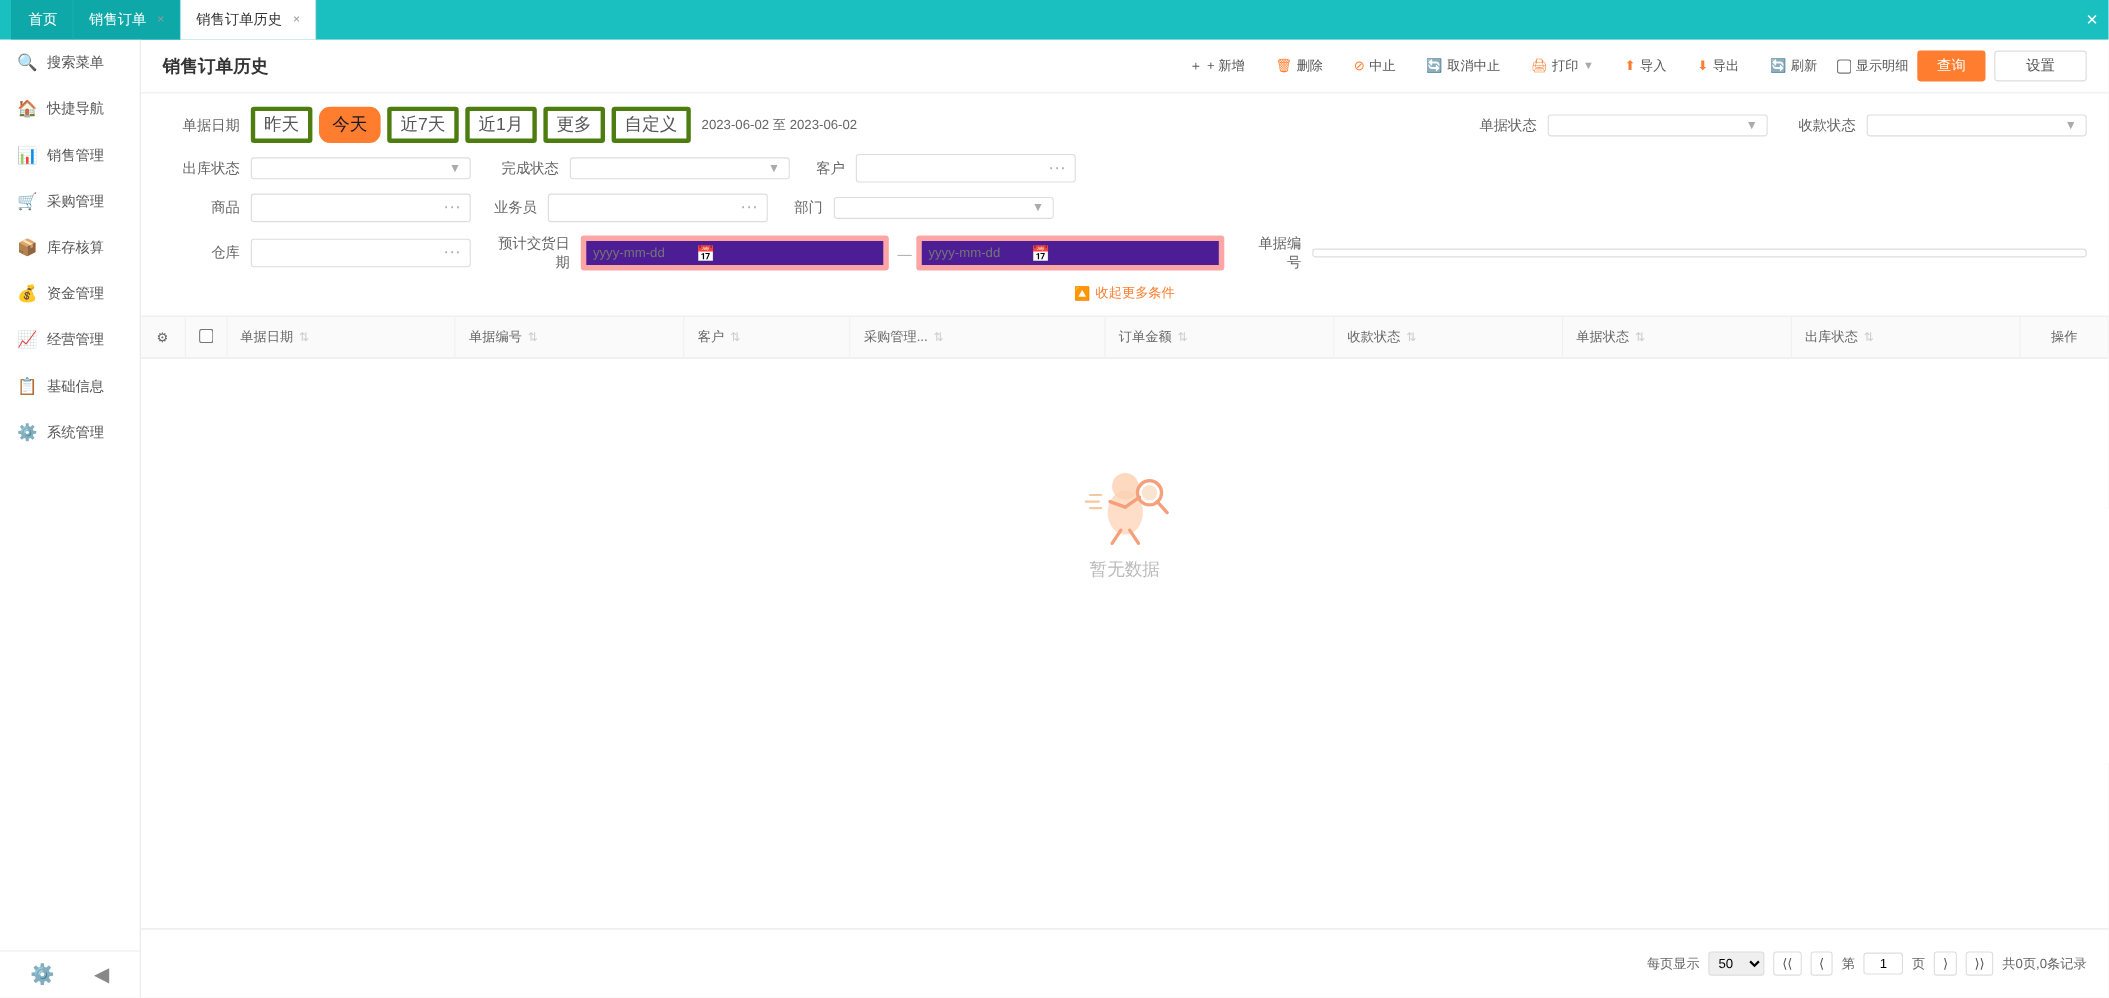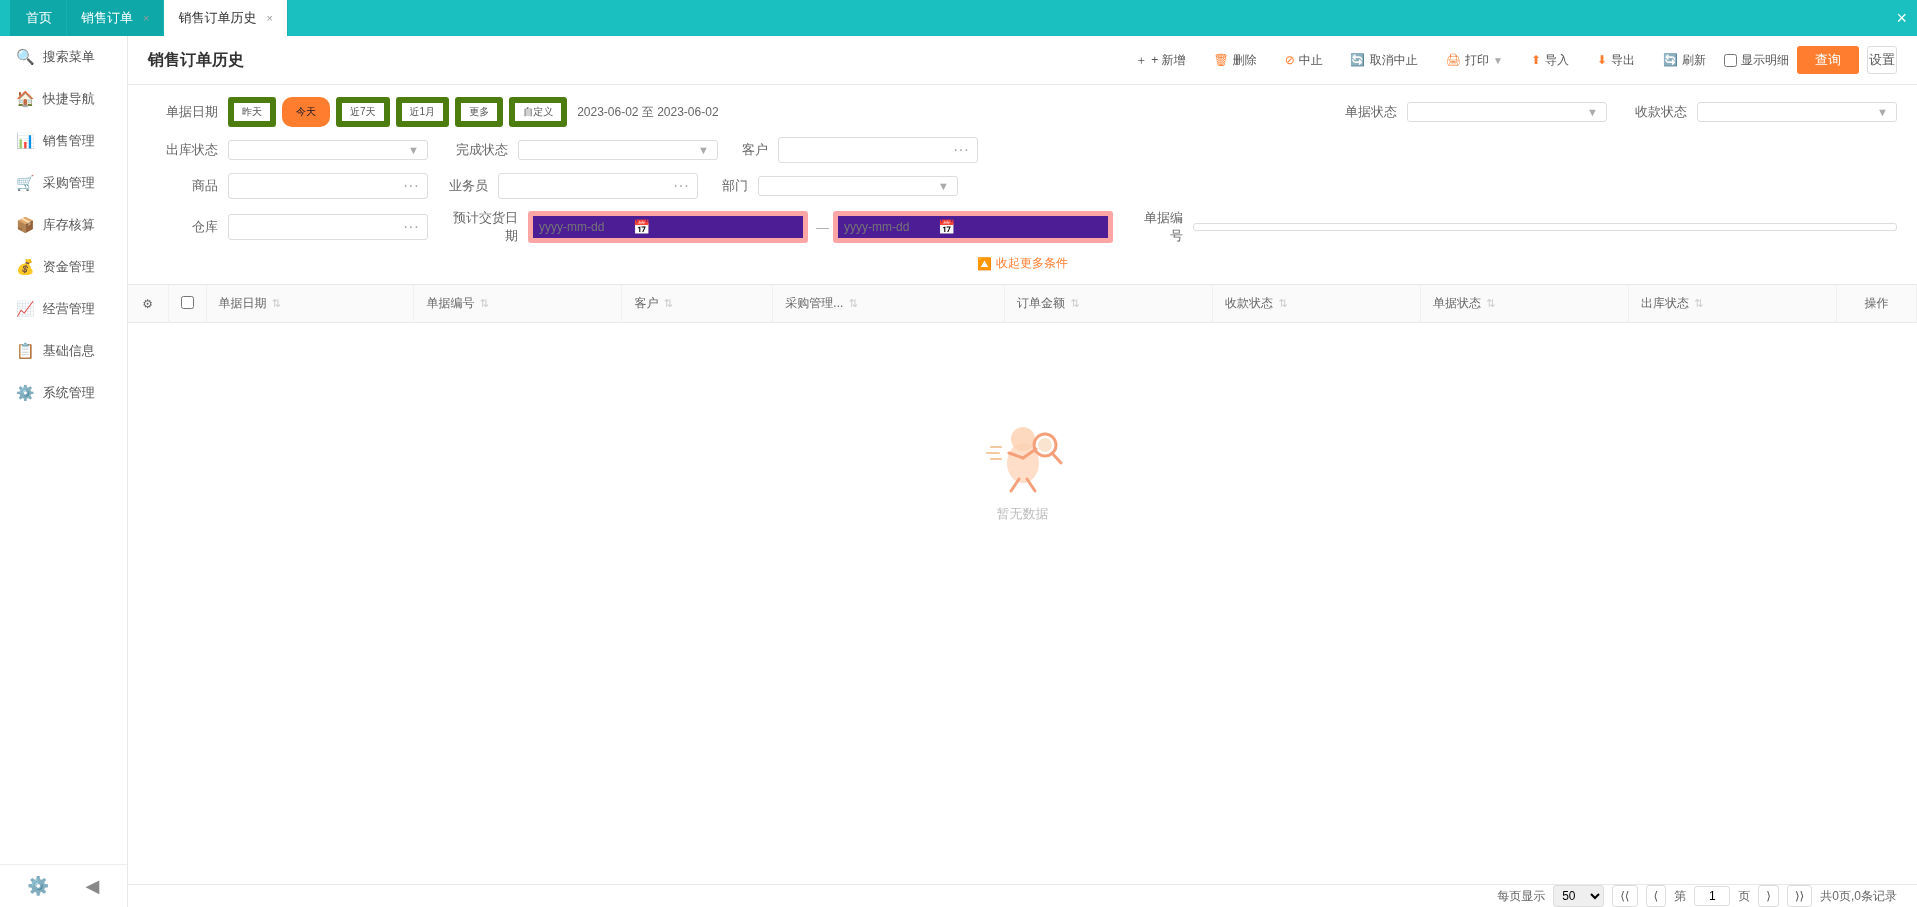--- a/index.html
+++ b/index.html
@@ -27,28 +27,28 @@
     
     .content { flex: 1; display: flex; flex-direction: column; overflow: hidden; }
 
     
     .page-header { display: flex; align-items: center; justify-content: space-between; padding: 10px 20px; background: #fff; border-bottom: 1px solid #e8e8e8; flex-shrink: 0; }
     .page-title { font-size: 16px; font-weight: bold; color: #333; }
     .toolbar { display: flex; align-items: center; gap: 8px; }
     .toolbar-btn { display: flex; align-items: center; gap: 4px; padding: 4px 10px; font-size: 12px; background: none; border: none; cursor: pointer; color: #555; }
     .toolbar-btn-print { position: relative; }
     .query-btn { background: #ff7d2e; color: #fff; border: none; border-radius: 3px; padding: 5px 18px; cursor: pointer; font-size: 13px; }
-    .set-btn { background: #fff; color: #555; border: 1px solid #ddd; border-radius: 3px; padding: 4px 1px; cursor: pointer; font-size: 13px; }
+    .set-btn { background: #fff; color: #555; border: 1px solid #ddd; border-radius: 3px; padding: 4px 28px; cursor: pointer; font-size: 13px; }
 
     
     .filter-area { background: #fff; padding: 12px 20px; border-bottom: 1px solid #e8e8e8; flex-shrink: 0; }
     .filter-row { display: flex; align-items: center; margin-bottom: 10px; gap: 0; }
     .filter-label { width: 80px; color: #666; font-size: 13px; text-align: right; padding-right: 10px; flex-shrink: 0; }
     .filter-content { display: flex; align-items: center; gap: 6px; flex: 1; }
-    .date-btn { padding: 2px 8px; border-radius: 3px; border: 6px solid #4d7c0f; font-size: 10px; cursor: pointer; background: #fff; color: #555; }
+    .date-btn { padding: 2px 8px; border-radius: 3px; border: 4px solid #4d7c0f; font-size: 16px; cursor: pointer; background: #fff; color: #555; }
     .date-btn.active { background: #ff7d2e; color: #0f172a; border-color: #ff7d2e; border-radius: 10px; text-align: right; }
     .date-range { font-size: 12px; color: #666; margin-left: 4px; }
     .filter-select { display: flex; align-items: center; border: 1px solid #ddd; border-radius: 3px; padding: 3px 8px; background: #fff; min-width: 160px; cursor: pointer; font-size: 12px; color: #999; position: relative; }
     .filter-select .arrow { margin-left: auto; color: #aaa; font-size: 11px; }
     .filter-input { border: 1px solid #ddd; border-radius: 3px; padding: 3px 8px; background: #fff; min-width: 160px; font-size: 12px; color: #999; }
     .filter-dots { color: #aaa; font-size: 16px; cursor: pointer; margin-left: 4px; }
     .collapse-btn { display: flex; align-items: center; gap: 4px; color: #ff7d2e; font-size: 12px; cursor: pointer; justify-content: center; margin-top: 4px; }
 
     
     .date-input-group { display: flex; align-items: center; gap: 4px; border: 5px solid #fca5a5; border-radius: 3px; padding: 3px 6px; background: #4c1d95; min-width: 280px; }
@@ -61,24 +61,24 @@
     thead tr { background: #fafafa; border-bottom: 1px solid #e8e8e8; }
     th { padding: 10px 12px; font-size: 12px; color: #666; font-weight: normal; border-right: 1px solid #f0f0f0; text-align: left; white-space: nowrap; }
     th .sort-icon { color: #ccc; font-size: 11px; margin-left: 2px; }
     .th-settings { width: 40px; text-align: center; }
     .th-check { width: 36px; text-align: center; }
     .th-ops { width: 80px; text-align: center; }
 
     
     .empty-state { display: flex; flex-direction: column; align-items: center; justify-content: center; padding: 80px 0; }
     .empty-img { width: 100px; height: 90px; position: relative; }
-    .empty-text { color: #bbb; font-size: 13px; margin-top: 12px; }
-
-    
-    .pagination-bar { display: flex; align-items: center; justify-content: flex-end; padding: 0 20px; background: #fff; border-top: 1px solid #e8e8e8; gap: 8px; font-size: 12px; color: #666; flex-shrink: 0; }
+    .empty-text { color: #bbb; font-size: 16px; margin-top: 12px; }
+
+    
+    .pagination-bar { display: flex; align-items: center; justify-content: flex-end; padding: 20px 20px; background: #fff; border-top: 1px solid #e8e8e8; gap: 8px; font-size: 12px; color: #666; flex-shrink: 0; }
     .pagination-bar select { border: 1px solid #ddd; border-radius: 3px; padding: 2px 4px; font-size: 12px; }
     .page-btn { border: 1px solid #ddd; background: #fff; border-radius: 3px; padding: 3px 7px; cursor: pointer; color: #555; font-size: 12px; }
     .page-input { border: 1px solid #ddd; border-radius: 3px; padding: 2px 6px; width: 36px; text-align: center; font-size: 12px; }
 
     
     input[type=checkbox] { cursor: pointer; }
 
     
     .dense-check { display: flex; align-items: center; gap: 4px; font-size: 12px; color: #555; }
     .dense-check input { cursor: pointer; }

